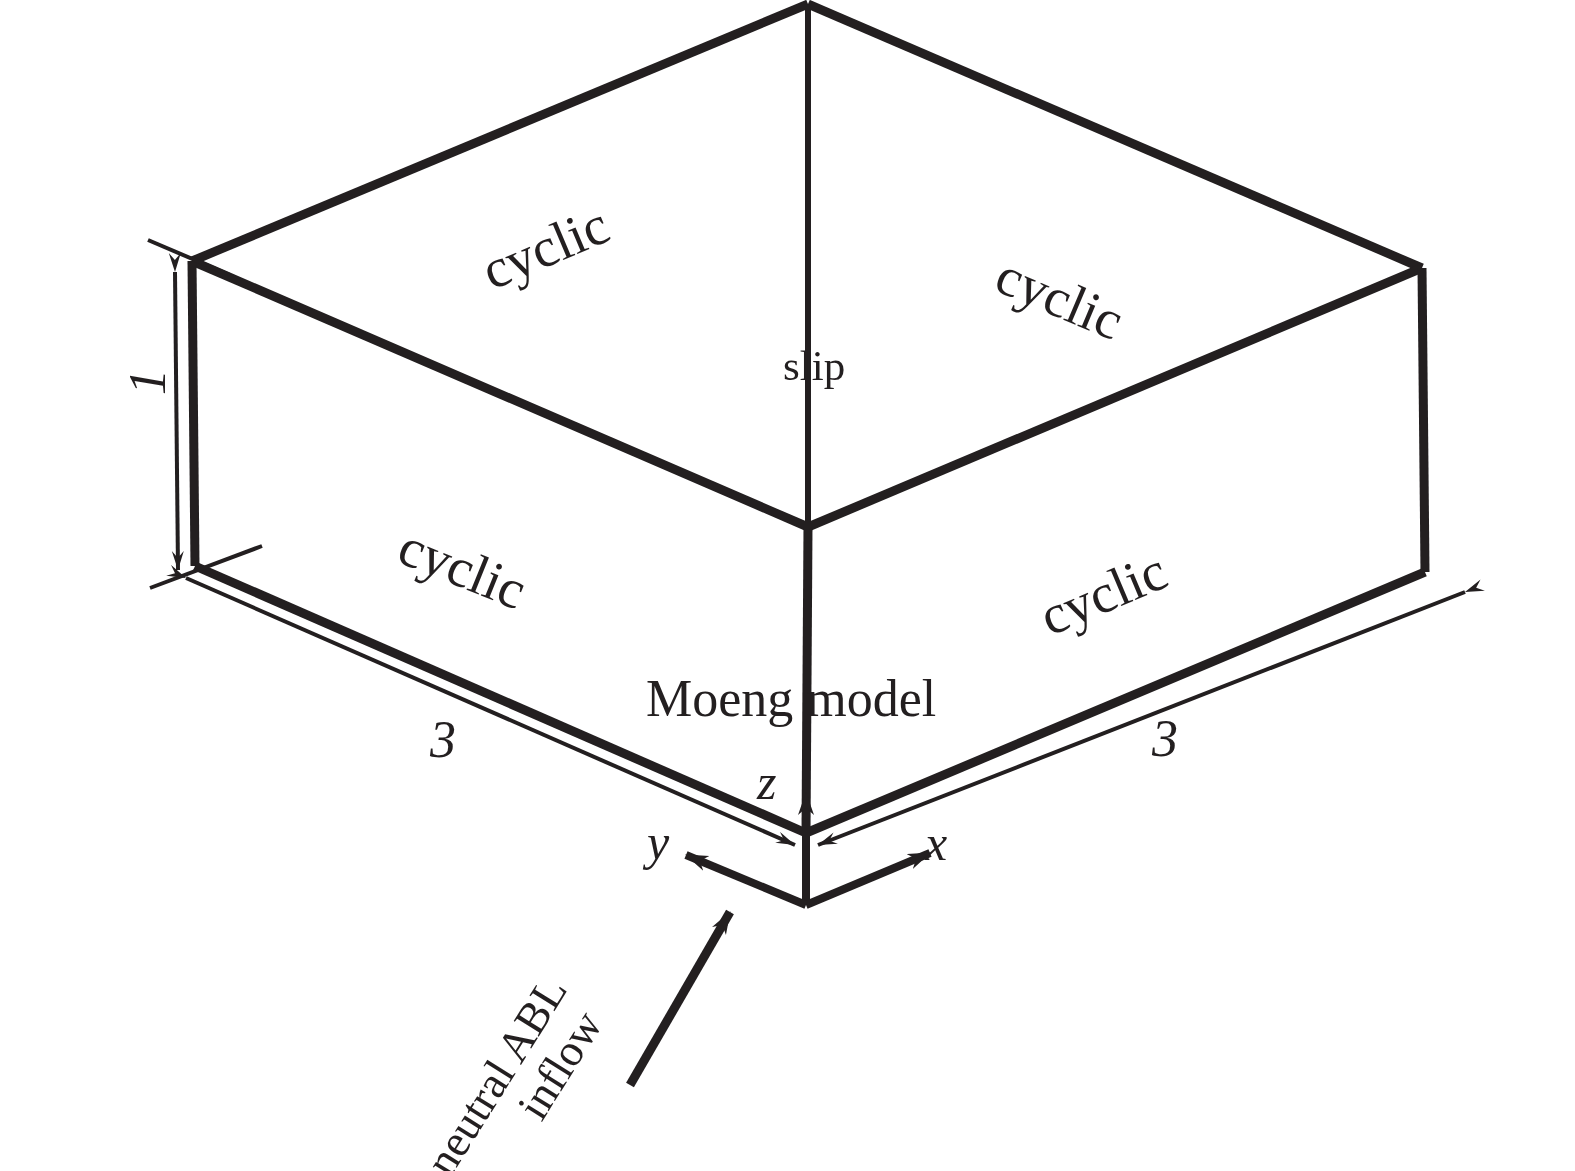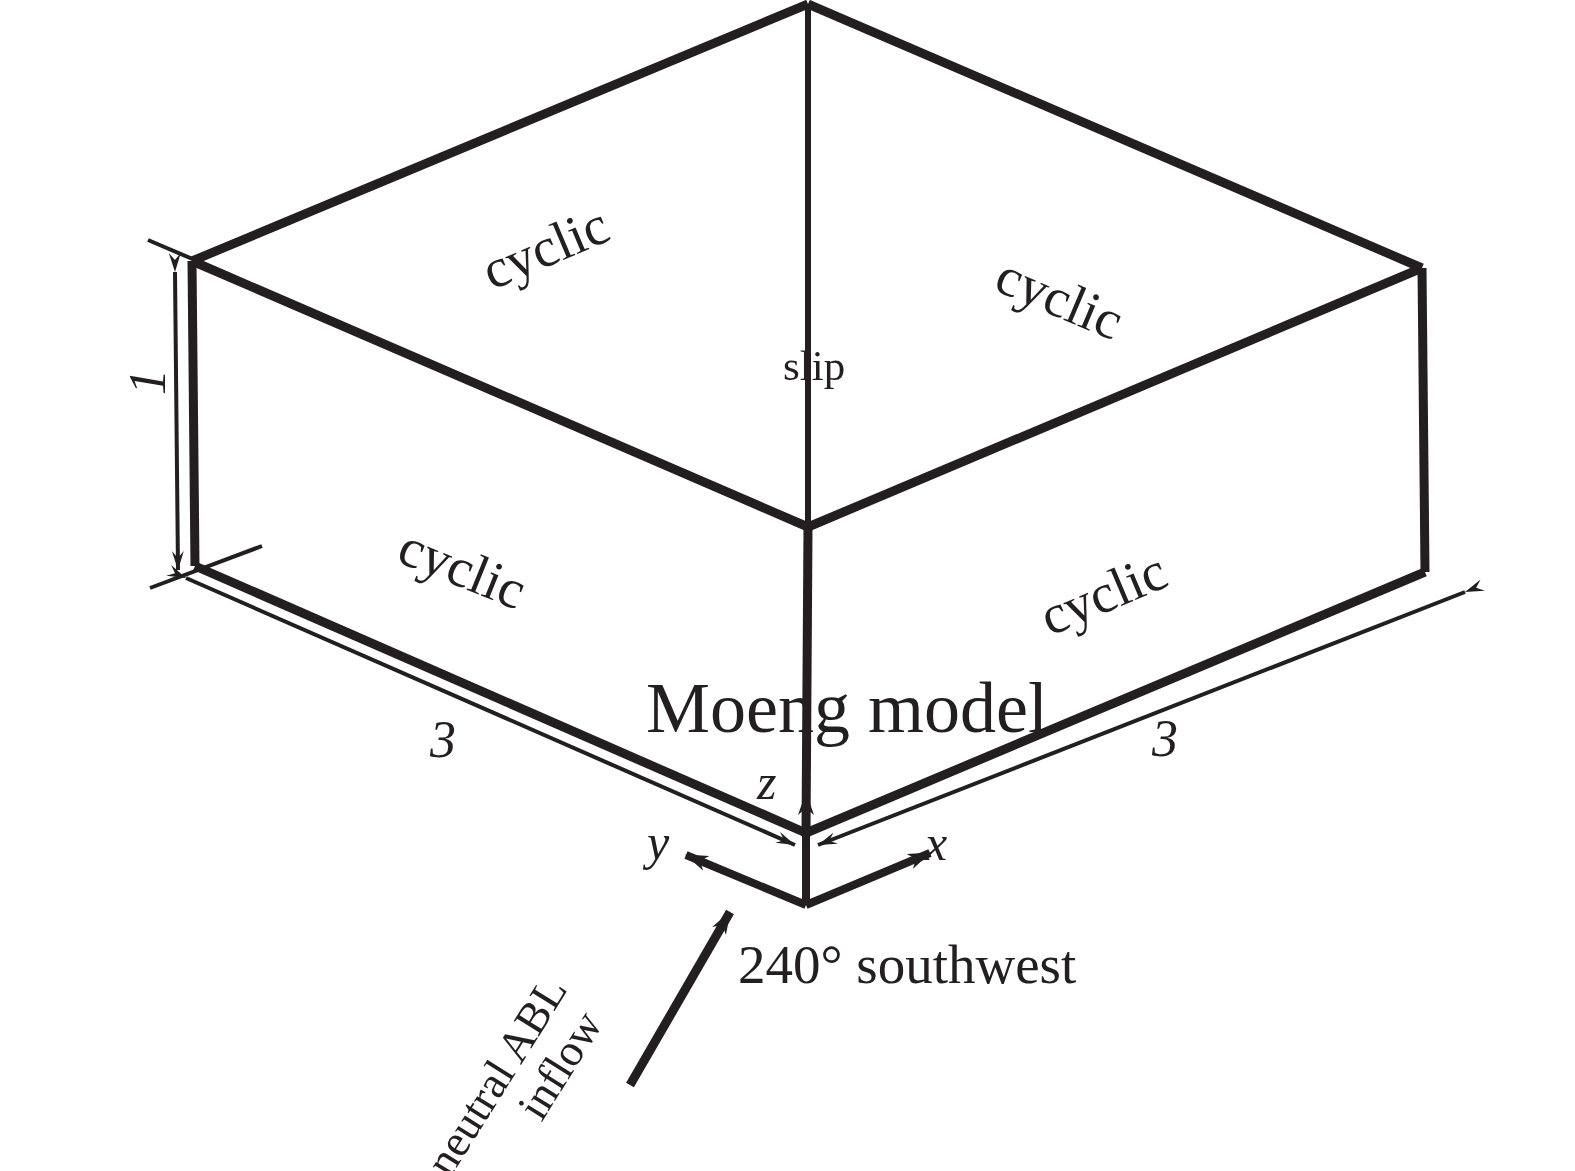--- a/index.html
+++ b/index.html
@@ -32,21 +32,21 @@
     color: #231f20;
     white-space: nowrap;
     font-family: "Liberation Serif", serif;
     line-height: 1.02;
     user-select: none;
   }
   .serif-up   { font-style: normal; }
   .serif-it   { font-style: italic; }
   .sz-face    { font-size: 55px; }
   .sz-slip    { font-size: 43px; }
-  .sz-moeng   { font-size: 72px; }
+  .sz-moeng   { font-size: 52px; }
   .sz-dim     { font-size: 52px; }
   .sz-axis    { font-size: 50px; }
   .sz-inflow  { font-size: 45px; }
   .sz-sw      { font-size: 55px; }
 </style>
 </head>
 <body>
 
 <div id="diagram-root">
 
@@ -142,15 +142,14 @@
 
   <div class="lbl serif-it sz-axis" style="left:925px; top:818px;">x</div>
 
   <div class="lbl serif-it sz-axis" style="left:647px; top:817px;">y</div>
 
   <div style="position:absolute; left:498px; top:1115px; transform: rotate(-58deg); transform-origin: left bottom;">
     <div class="lbl serif-up sz-inflow" style="position:static; display:block;">neutral ABL</div>
     <div class="lbl serif-up sz-inflow" style="position:static; display:block; margin-left:96px; margin-top:2px;">inflow</div>
   </div>
 
-  <div class="lbl serif-up sz-sw" style="left:738px; top:937px;">240° southwest</div>
 
 </div>
 
 </body></html>

